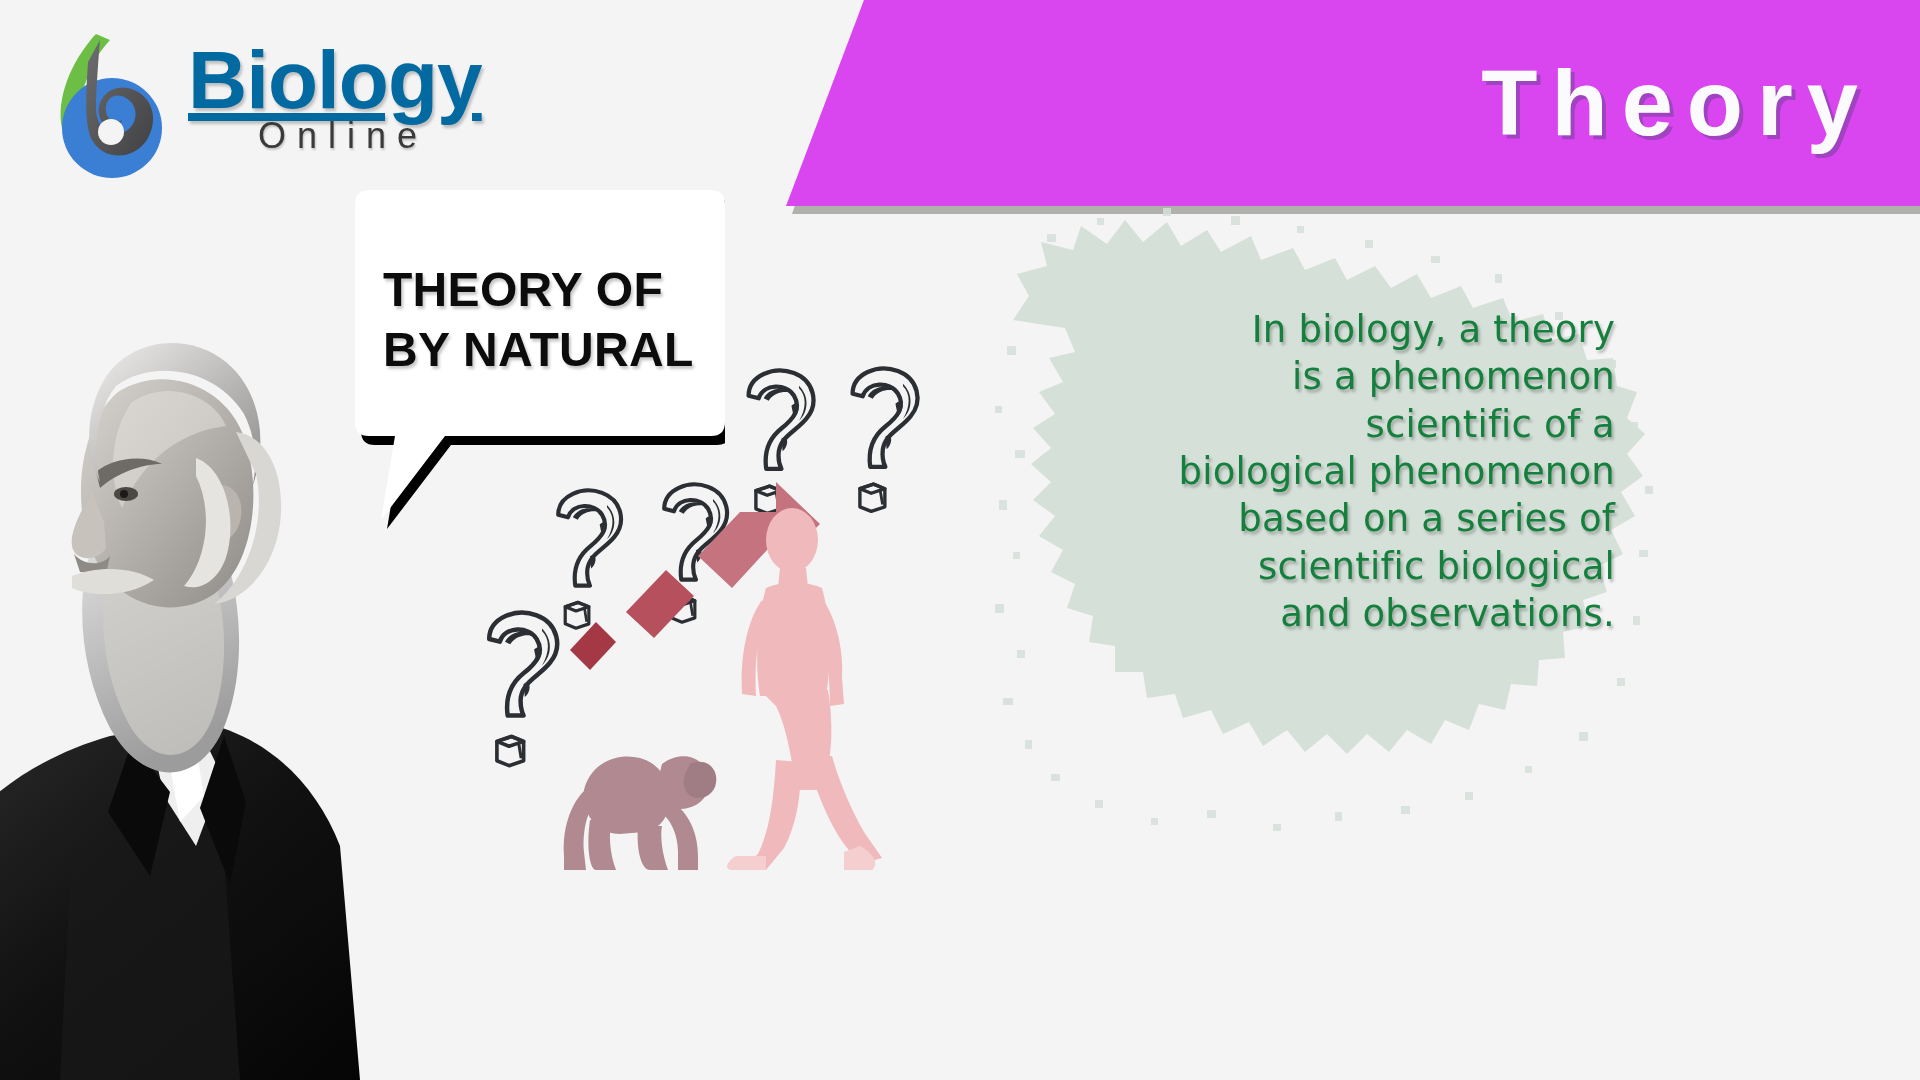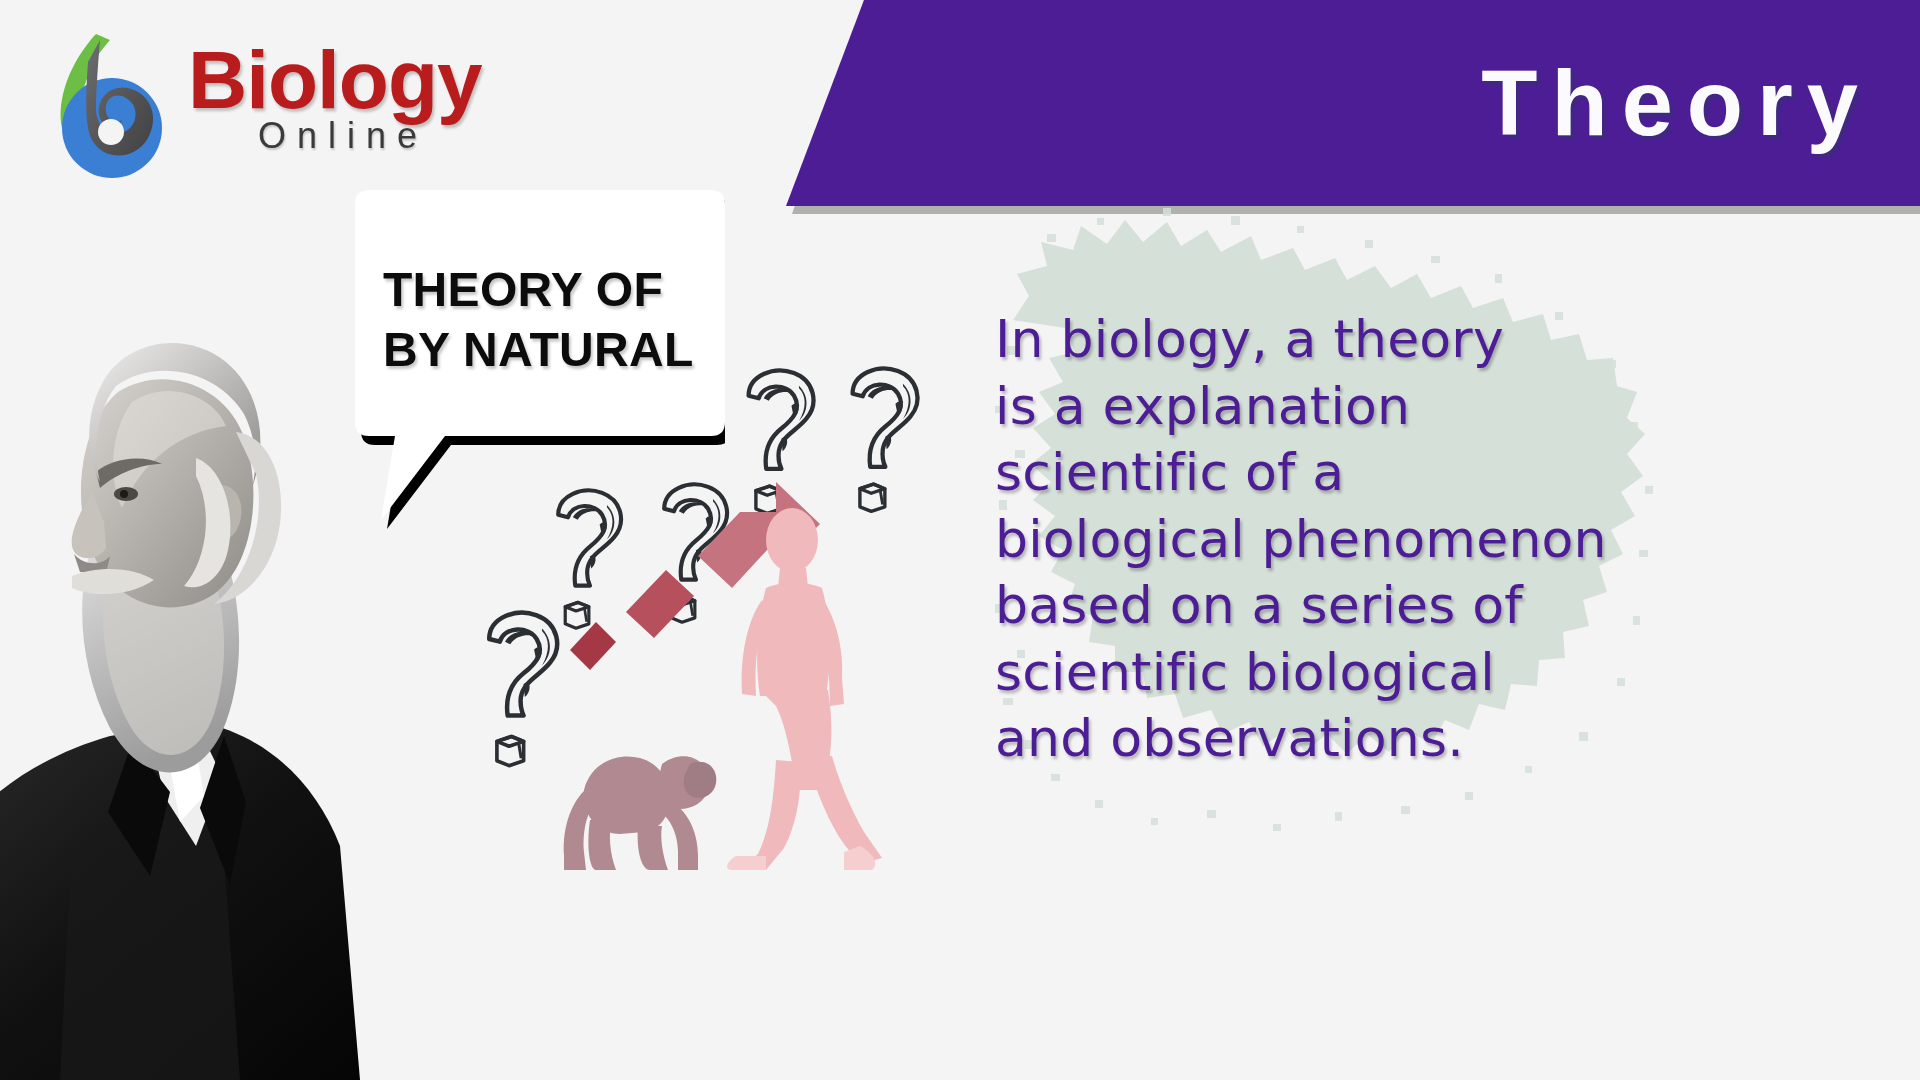--- a/index.html
+++ b/index.html
@@ -12,43 +12,44 @@
   #stage { position:absolute; inset:0; width:1920px; height:1080px; overflow:hidden; background:#f4f4f4; }
 
   
   .banner-shadow {
     position:absolute; top:0; left:792px; width:1128px; height:214px;
     background:#b0b0ad;
     clip-path: polygon(72px 0, 1128px 0, 1128px 214px, 0 214px);
   }
   .banner {
     position:absolute; top:0; left:786px; width:1134px; height:206px;
-    background:#4c1d95;
+    background:#d946ef;
     clip-path: polygon(78px 0, 1134px 0, 1134px 206px, 0 206px);
     display:flex; align-items:center; justify-content:flex-end;
   }
   .banner-title {
     color:#fbfbfd;
     font-size:92px;
     font-weight:bold;
     letter-spacing:14px;
     padding-right:48px;
     line-height:1;
     text-shadow: 4px 4px 0 rgba(40,62,92,0.32);
     white-space:nowrap;
   }
 
   
   .logo { position:absolute; left:48px; top:26px; width:600px; height:160px; }
   .logo-mark { position:absolute; left:0; top:6px; width:132px; height:152px; }
   .logo-words { position:absolute; left:140px; top:16px; }
   .logo-biology {
-    font-size:82px; font-weight:bold; color:#b91c1c; line-height:0.92;
+    font-size:82px; font-weight:bold; color:#0369a1; line-height:0.92;
     letter-spacing:-1px;
     text-shadow:2px 3px 3px rgba(0,0,0,0.22);
+    text-decoration:underline;
   }
   .logo-online {
     font-size:36px; color:#3a3a3a; letter-spacing:11px; margin-top:-2px;
     margin-left:70px;
     text-shadow:1px 2px 2px rgba(0,0,0,0.2);
   }
 
   
   .portrait {
     position:absolute; left:0; top:236px; width:394px; height:844px;
@@ -63,23 +64,23 @@
     font-size:48px; font-weight:bold; color:#0c0c0c;
     line-height:1.26; letter-spacing:0.3px;
     text-shadow:2px 3px 3px rgba(0,0,0,0.22);
   }
 
   
   .blob-wrap { position:absolute; left:955px; top:200px; width:700px; height:670px; }
   .blob-svg { position:absolute; inset:0; width:700px; height:670px; }
   .blob-text {
     position:absolute; left:40px; top:106px; width:620px;
-    text-align:left;
+    text-align:right;
     font-family:"DejaVu Sans", sans-serif;
-    font-size:52px; color:#4c1d95; line-height:1.28;
+    font-size:37px; color:#15803d; line-height:1.28;
     text-shadow:2px 3px 3px rgba(0,0,0,0.25);
     letter-spacing:0.2px;
   }
 
   
   .evo { position:absolute; left:440px; top:360px; width:520px; height:510px; }
   .evo svg { position:absolute; inset:0; }
 </style>
 </head>
 <body>
@@ -343,21 +344,21 @@
         <rect x="410" y="40" width="8" height="8"></rect>
           <rect x="342" y="26" width="7" height="7"></rect>
         <rect x="276" y="16" width="9" height="9"></rect>
           <rect x="208" y="8" width="8" height="8"></rect>
         <rect x="142" y="18" width="7" height="7"></rect>
           <rect x="92" y="34" width="9" height="8"></rect>
       </g>
     </svg>
     <div class="blob-text">
       <div>In biology, a theory</div>
-      <div>is a explanation</div>
+      <div>is a phenomenon</div>
       <div>scientific of a</div>
       <div>biological phenomenon</div>
       <div>based on a series of</div>
       <div>scientific biological</div>
       <div>and observations.</div>
     </div>
   </div>
 
 </div>
 

